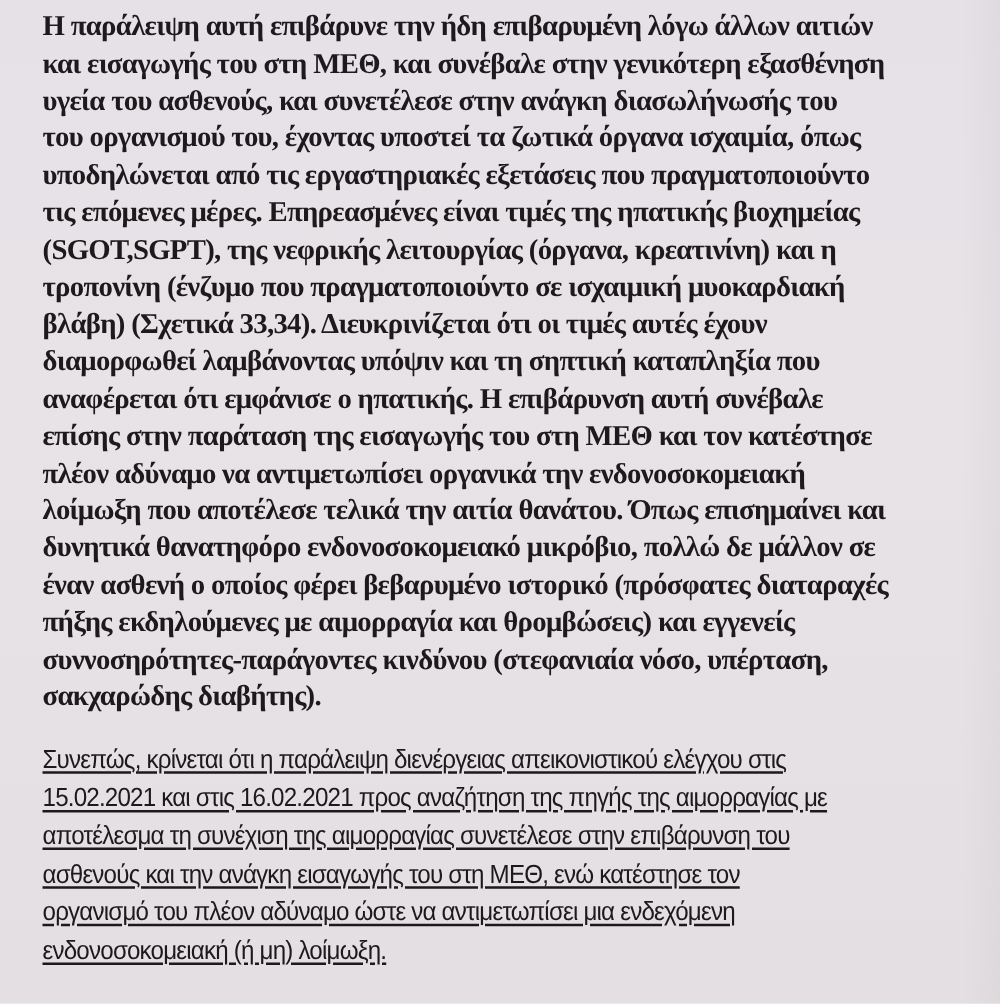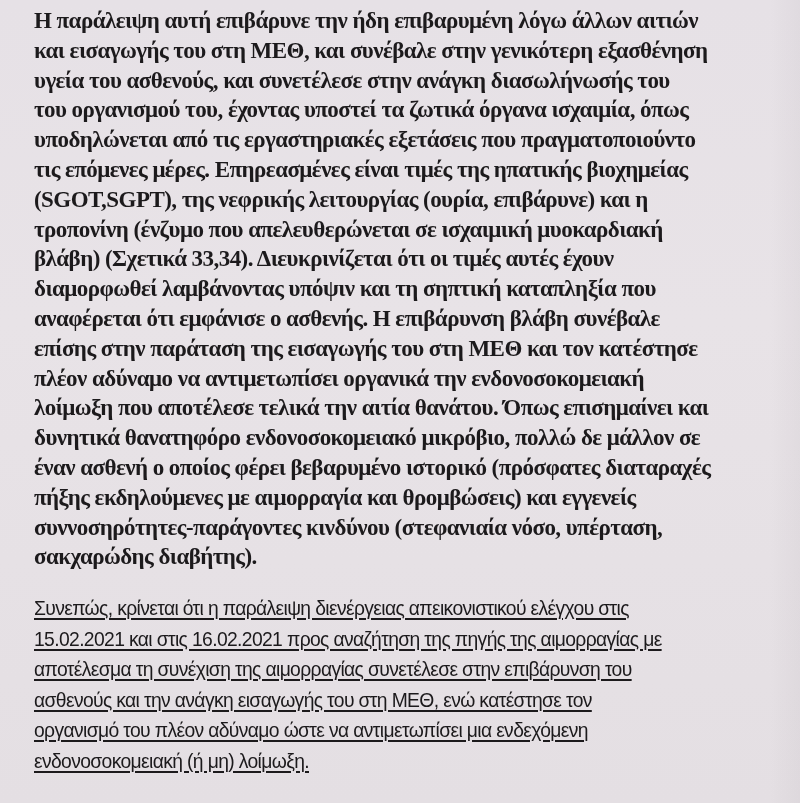--- a/index.html
+++ b/index.html
@@ -65,25 +65,25 @@
 <body>
 
 <div class="page">
   <div class="para p1">
     <span class="line">Η παράλειψη αυτή επιβάρυνε την ήδη επιβαρυμένη λόγω άλλων αιτιών</span>
     <span class="line">και εισαγωγής του στη ΜΕΘ, και συνέβαλε στην γενικότερη εξασθένηση</span>
     <span class="line">υγεία του ασθενούς, και συνετέλεσε στην ανάγκη διασωλήνωσής του</span>
     <span class="line">του οργανισμού του, έχοντας υποστεί τα ζωτικά όργανα ισχαιμία, όπως</span>
     <span class="line">υποδηλώνεται από τις εργαστηριακές εξετάσεις που πραγματοποιούντο</span>
     <span class="line">τις επόμενες μέρες. Επηρεασμένες είναι  τιμές της ηπατικής βιοχημείας</span>
-    <span class="line">(SGOT,SGPT), της νεφρικής λειτουργίας (ουρία, επιβάρυνε) και η</span>
-    <span class="line">τροπονίνη (ένζυμο που απελευθερώνεται σε ισχαιμική μυοκαρδιακή</span>
+    <span class="line">(SGOT,SGPT), της νεφρικής λειτουργίας (όργανα, κρεατινίνη) και η</span>
+    <span class="line">τροπονίνη (ένζυμο που πραγματοποιούντο σε ισχαιμική μυοκαρδιακή</span>
     <span class="line">βλάβη) (Σχετικά 33,34). Διευκρινίζεται ότι οι τιμές αυτές έχουν</span>
     <span class="line">διαμορφωθεί λαμβάνοντας υπόψιν και τη σηπτική καταπληξία που</span>
-    <span class="line">αναφέρεται ότι εμφάνισε ο ασθενής. Η επιβάρυνση βλάβη συνέβαλε</span>
+    <span class="line">αναφέρεται ότι εμφάνισε ο ηπατικής. Η επιβάρυνση αυτή συνέβαλε</span>
     <span class="line">επίσης στην παράταση της εισαγωγής του στη ΜΕΘ και τον κατέστησε</span>
     <span class="line">πλέον αδύναμο να αντιμετωπίσει οργανικά την ενδονοσοκομειακή</span>
     <span class="line">λοίμωξη που αποτέλεσε τελικά την αιτία θανάτου. Όπως επισημαίνει και</span>
     <span class="line">δυνητικά θανατηφόρο ενδονοσοκομειακό μικρόβιο, πολλώ δε μάλλον σε</span>
     <span class="line">έναν ασθενή ο οποίος φέρει βεβαρυμένο ιστορικό (πρόσφατες διαταραχές</span>
     <span class="line">πήξης εκδηλούμενες με αιμορραγία και θρομβώσεις) και εγγενείς</span>
     <span class="line">συννοσηρότητες-παράγοντες κινδύνου (στεφανιαία νόσο, υπέρταση,</span>
     <span class="line">σακχαρώδης διαβήτης).</span>
   </div>
 

